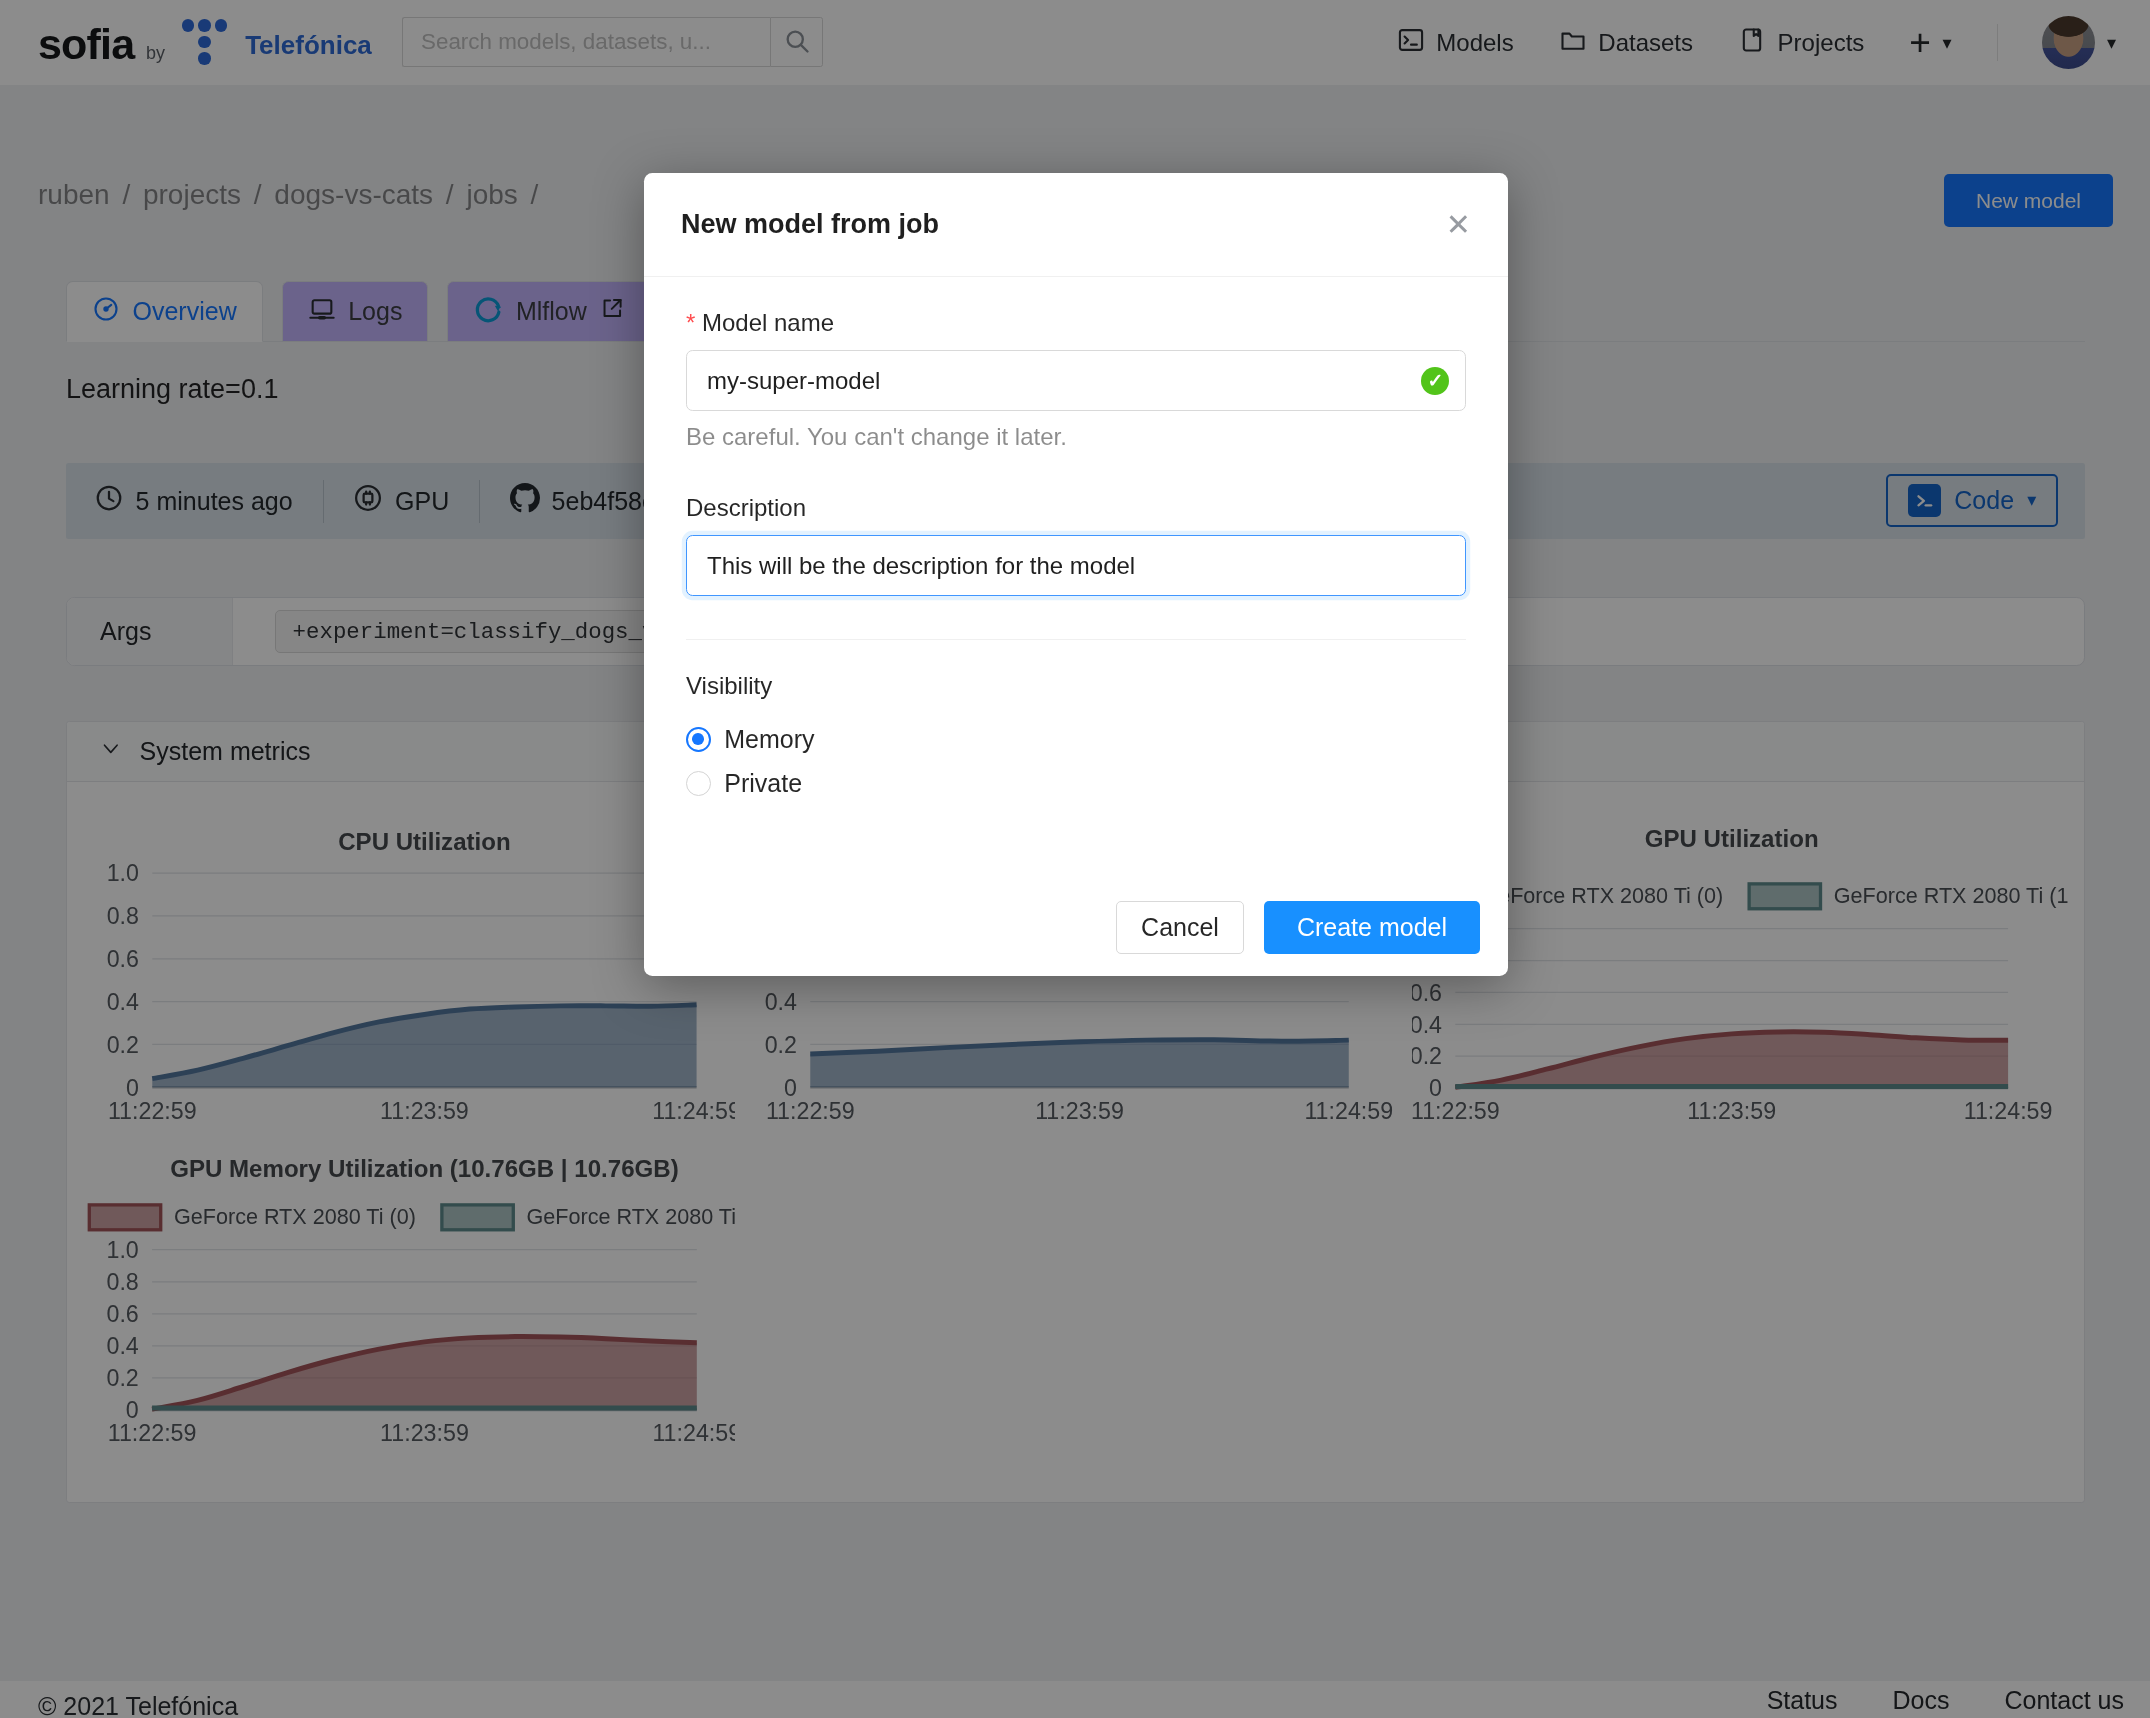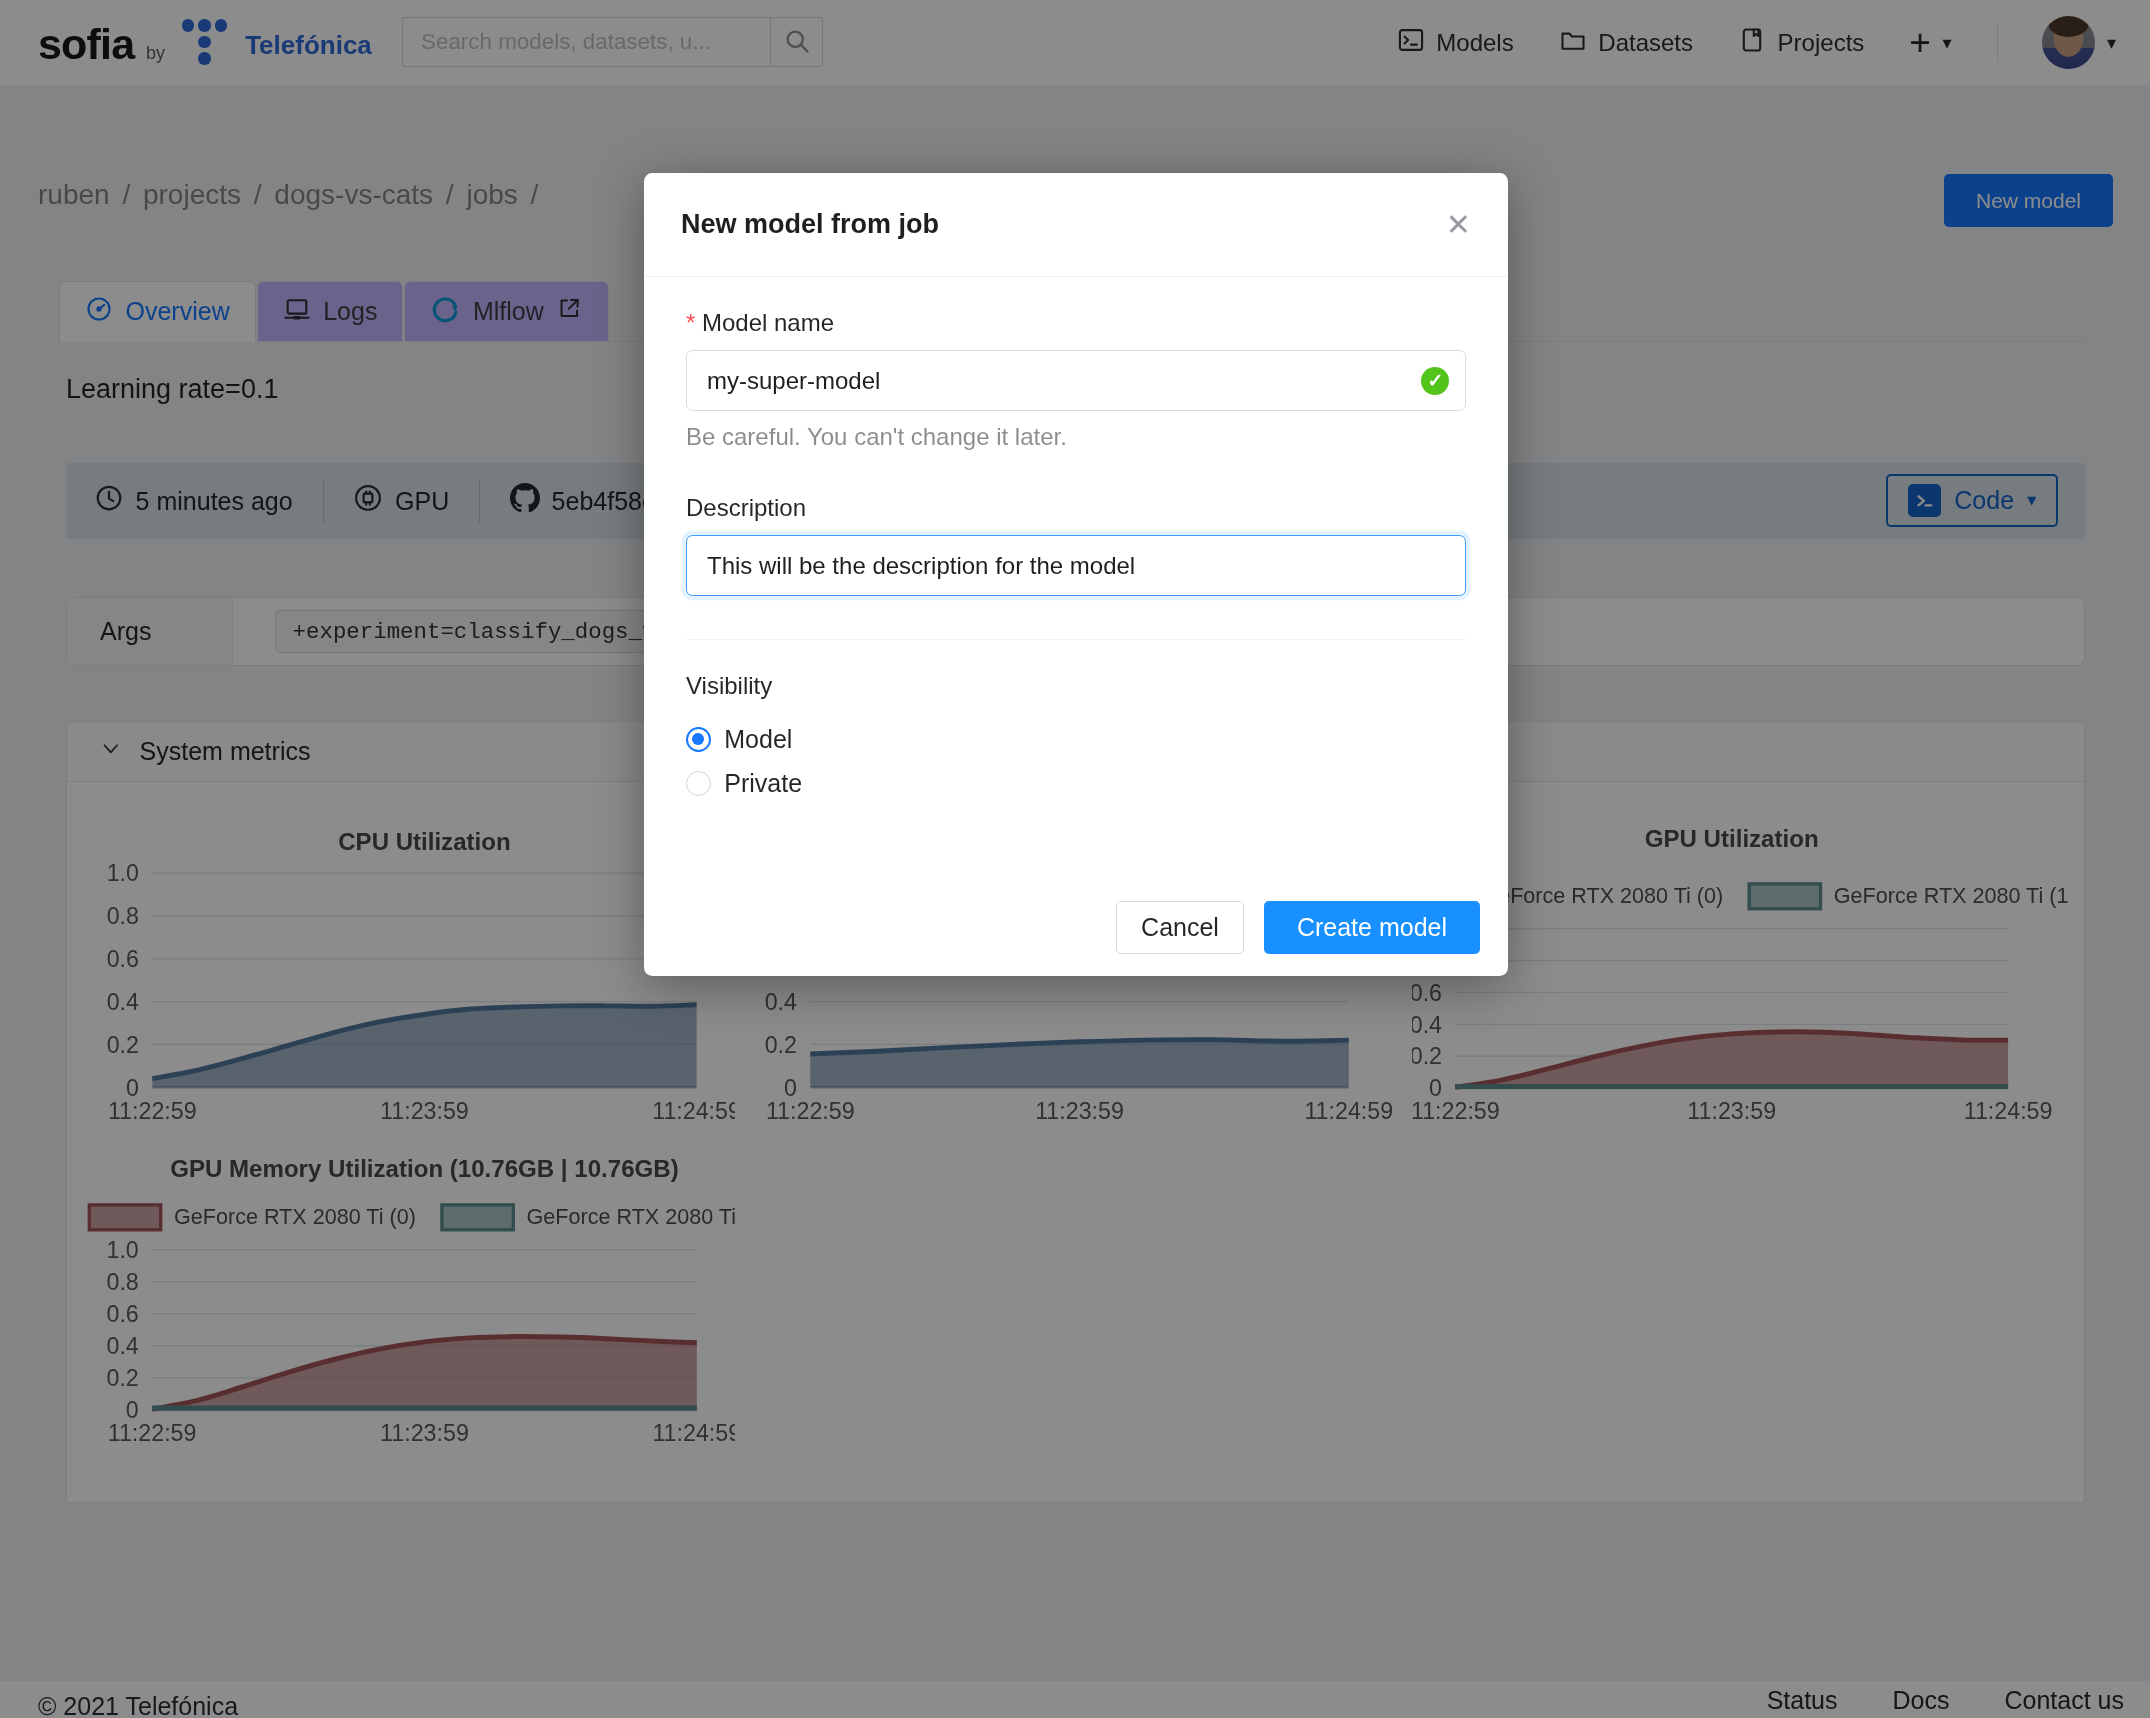--- a/index.html
+++ b/index.html
@@ -30,21 +30,21 @@
        radial-gradient(ellipse 16px 20px at 50% 42%, #c9a183 0 90%, transparent 95%),
        linear-gradient(180deg,#8f9196 0%,#85888f 60%,#44549b 61%,#3c4b8c 100%);}
   
   .crumbs{position:absolute;left:38px;top:179px;font-size:28px;color:rgba(0,0,0,.45);}
   .crumbs span{margin-right:5px;}
   .crumb-link{cursor:pointer;}
   .btn-primary{background:#1677ff;color:#fff;border:none;border-radius:5px;font-size:21px;
       font-family:inherit;cursor:pointer;}
   .newmodel{position:absolute;left:1944px;top:174px;width:169px;height:53px;}
   
-  .tabbar{position:absolute;left:59px;right:66px;top:281px;height:61px;display:flex;gap:1px;}
+  .tabbar{position:absolute;left:66px;right:66px;top:281px;height:61px;display:flex;gap:19px;}
   .tabbar::after{content:"";position:absolute;left:0;right:0;bottom:0;height:0.8px;background:#e1e3e7;}
   .tab{position:relative;z-index:1;display:flex;align-items:center;gap:12.5px;padding:0 25px;height:61px;
       box-sizing:border-box;background:#c4b5fd;border:0.8px solid #e1e3e7;border-radius:6.6px 6.6px 0 0;
       font-size:25px;color:#3c3f44;cursor:pointer;}
   .tab.active{background:#fff;border-bottom-color:#fff;z-index:2;color:#1677ff;}
   
   .lrate{position:absolute;left:66px;top:374px;font-size:27px;color:rgba(0,0,0,.85);}
   .jobbar{position:absolute;left:66px;right:66px;top:463px;height:76px;background:#d9e2ea;border-radius:2.5px;
       display:flex;align-items:center;font-size:25px;color:#24282c;}
   .jb-item{display:flex;align-items:center;gap:11.6px;}
@@ -417,21 +417,21 @@
         <input value="This will be the description for the model" style="">
       </div>
 
       <div class="m-div"></div>
 
       <div style="margin-top:32px">
         <span class="f-label">Visibility</span>
       </div>
       <div class="radio-row" style="margin-top:25px">
         <span class="rad sel"></span>
-        <span>Model</span>
+        <span>Memory</span>
       </div>
       <div class="radio-row" style="margin-top:15px">
         <span class="rad un"></span>
         <span>Private</span>
       </div>
     </div>
     <div class="m-foot">
       <button class="btn-cancel">Cancel</button>
       <button class="btn-create">Create model</button>
     </div>

